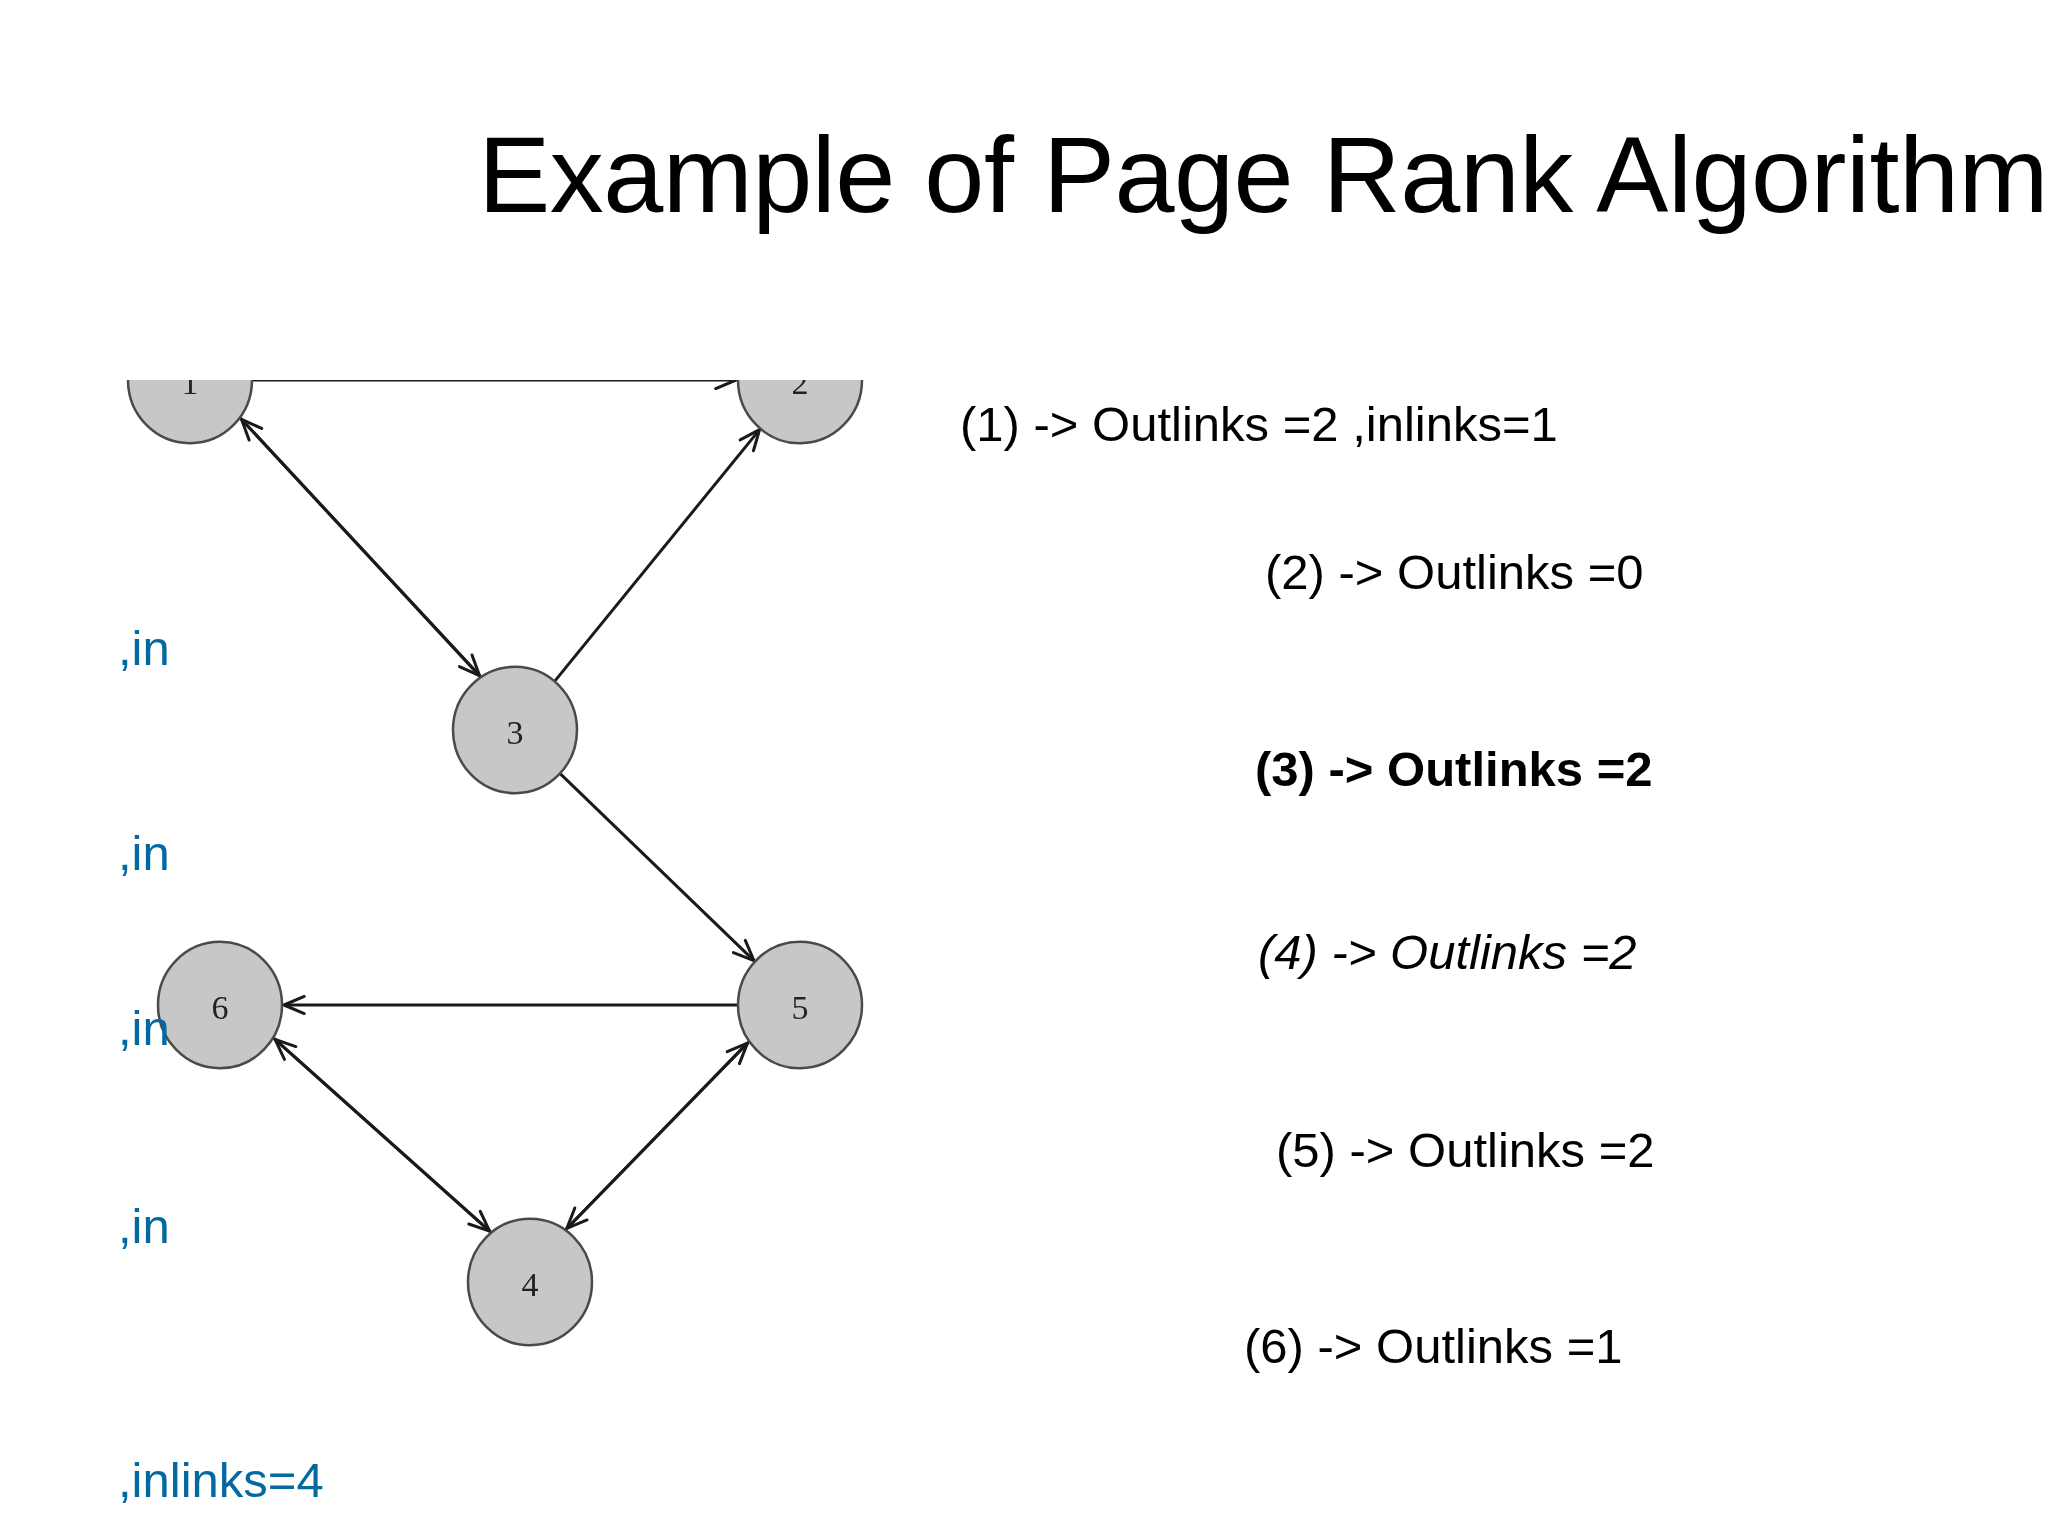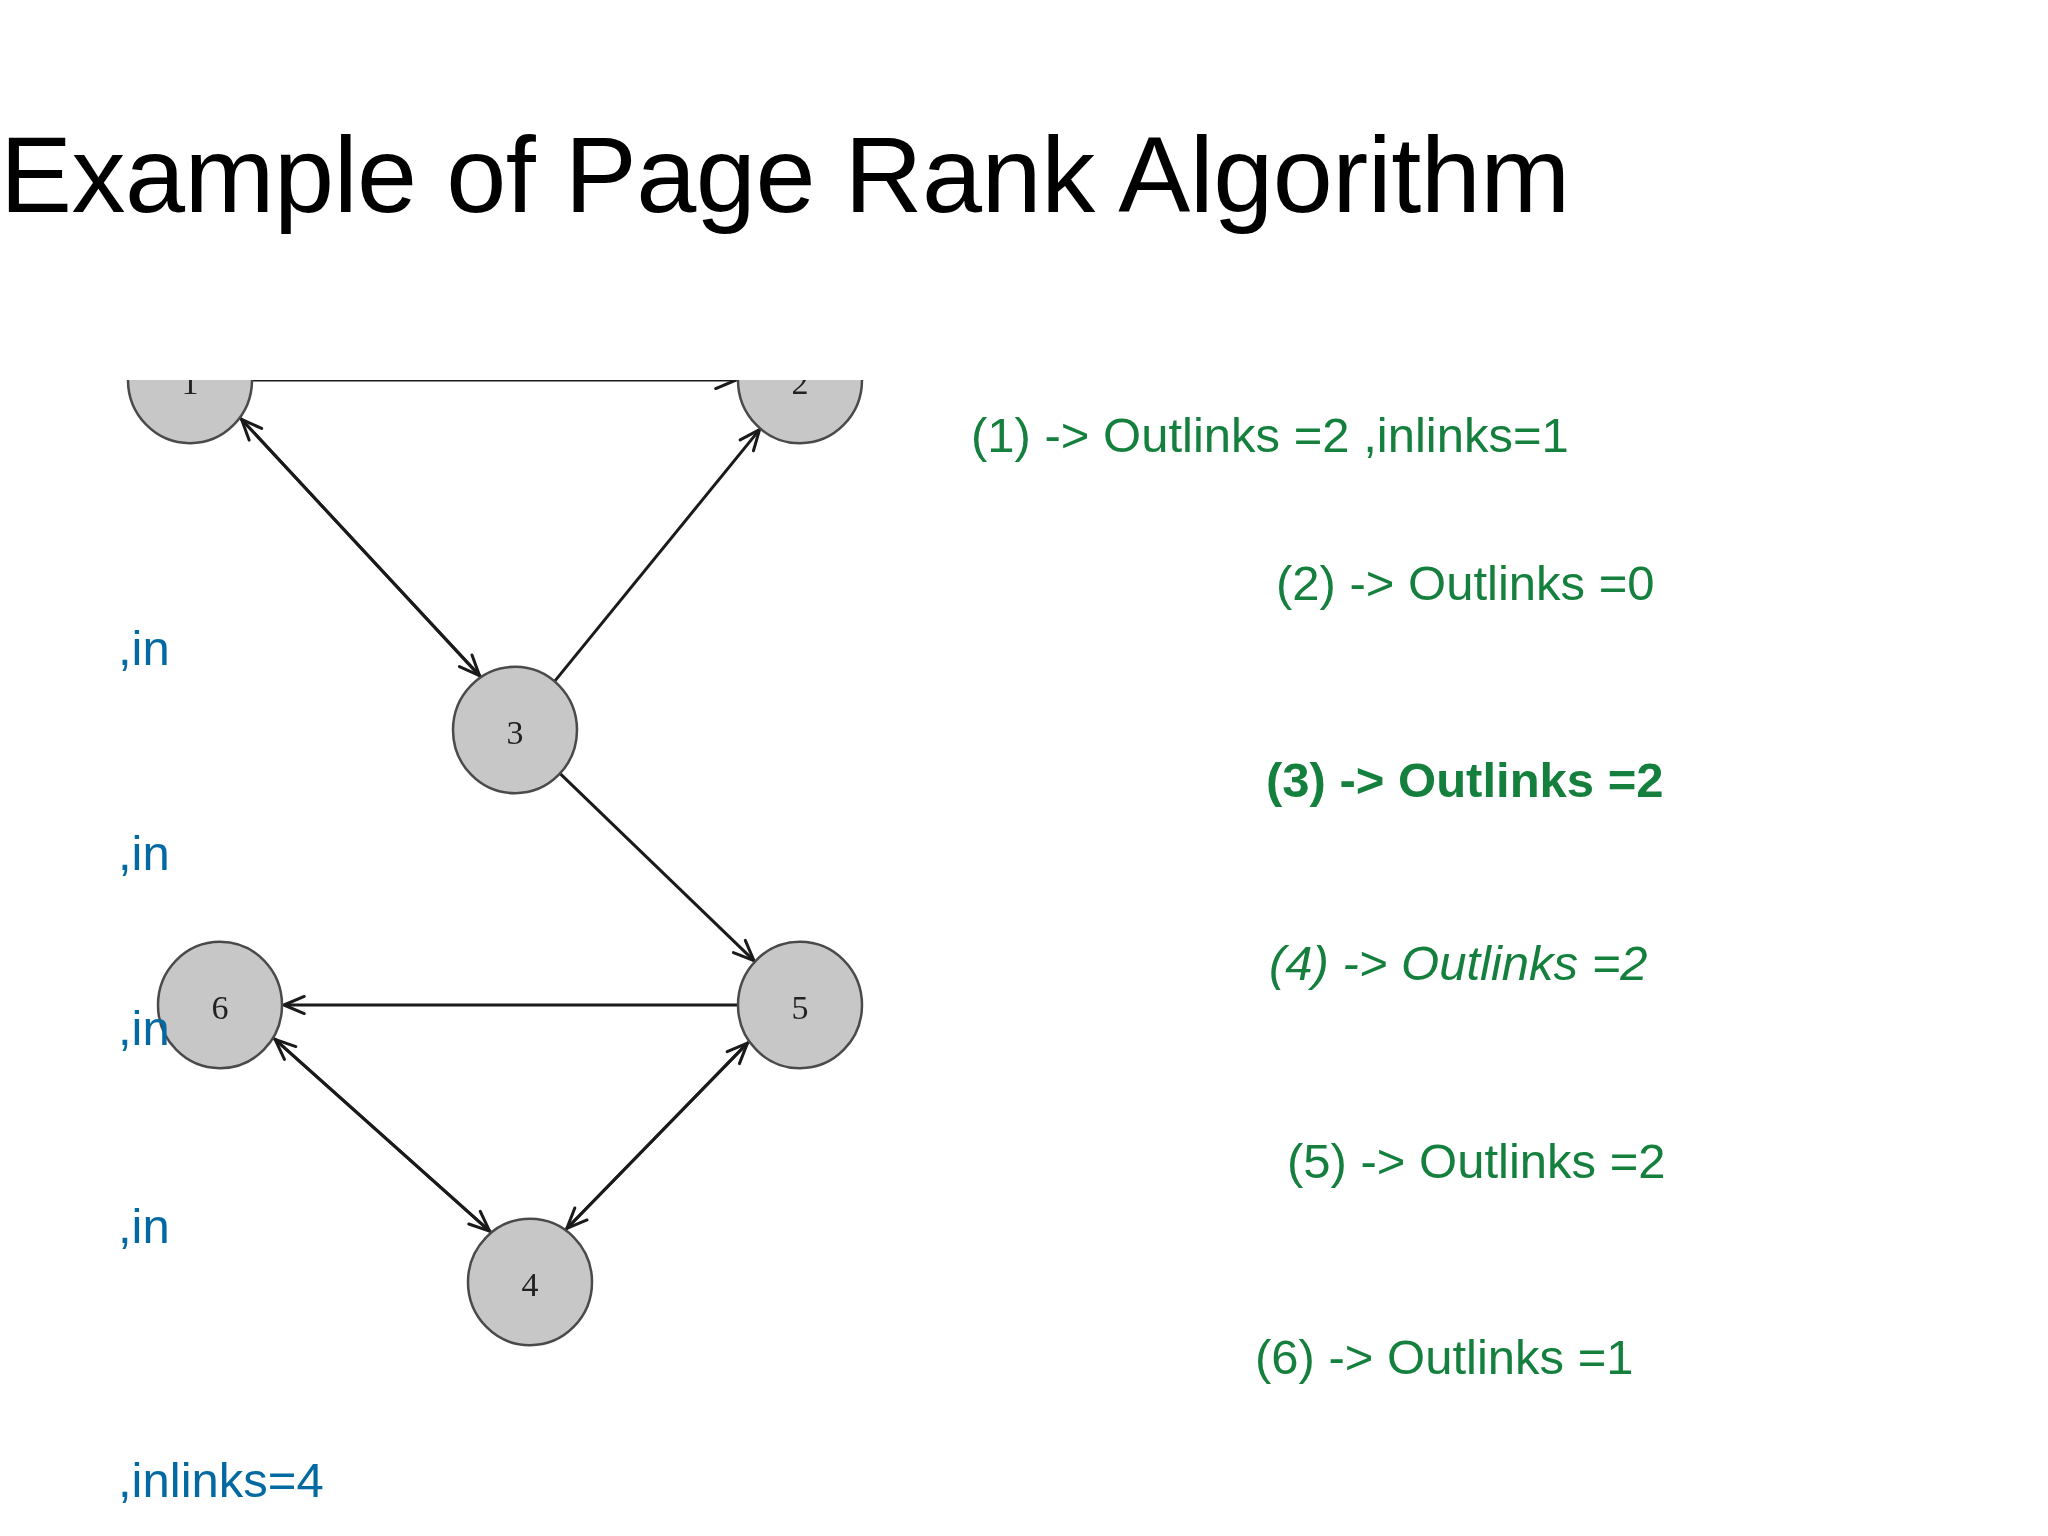--- a/index.html
+++ b/index.html
@@ -10,21 +10,21 @@
     overflow:hidden;
     position:relative;
   }
   #slide{
     position:absolute;left:0;top:0;width:2048px;height:1536px;
     background:#ffffff;overflow:hidden;
   }
   #title{
     position:absolute;
     left:0;top:118px;width:2048px;
-    text-align:left;
+    text-align:right;
     font-size:108px;
     line-height:1.05;
     font-weight:400;
     color:#000000;
     letter-spacing:-0.5px;
     white-space:nowrap;
   }
   #graph{
     position:absolute;
     left:100px;top:380px;
@@ -55,24 +55,24 @@
     stroke-linecap:round;
     stroke-linejoin:round;
   }
   #right-col{
     position:absolute;
     left:960px;top:400px;
     width:1010px;
   }
   .outlink-line{
     font-size:49px;
-    color:#15803d;
+    color:#000000;
     line-height:1.0;
     white-space:nowrap;
-    margin:11px;
+    margin:0;
     position:absolute;
   }
   .left-frag{
     position:absolute;
     font-size:49px;
     color:#0369a1;
     white-space:nowrap;
   }
 </style>
 </head>

